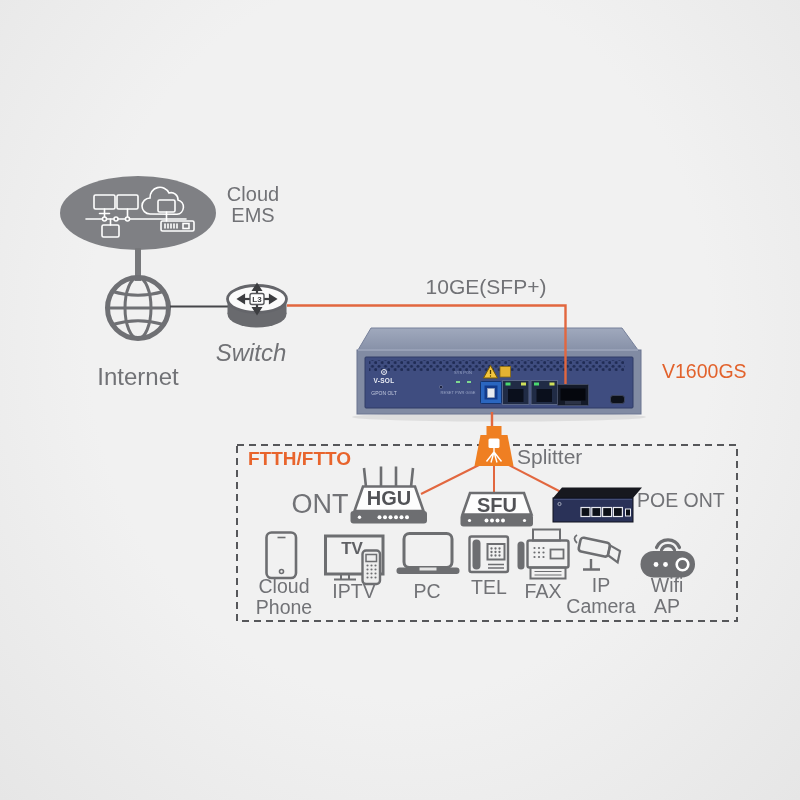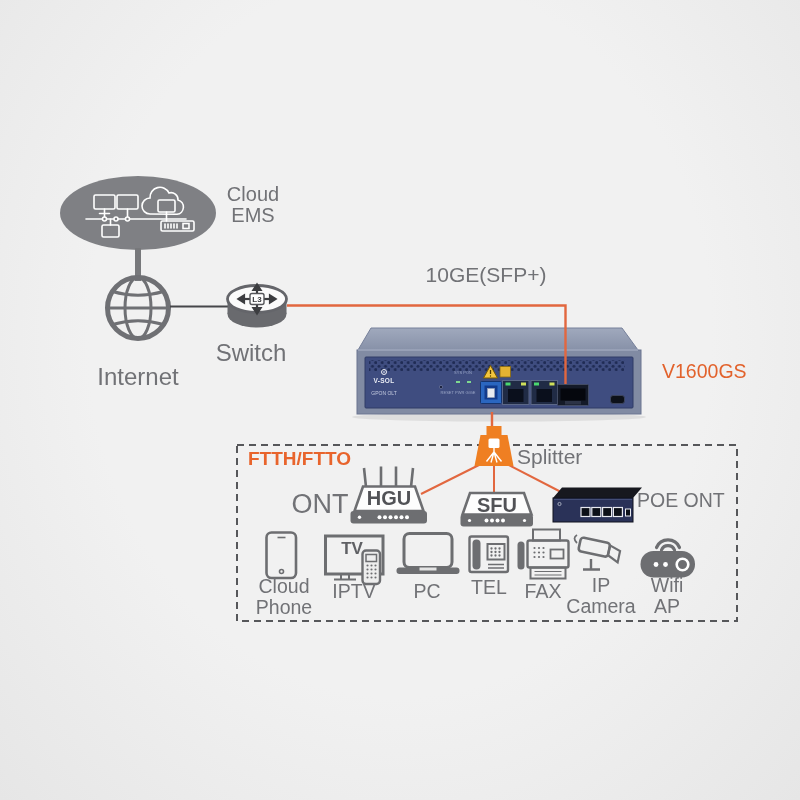--- a/index.html
+++ b/index.html
@@ -292,23 +292,23 @@
 </svg>
 
 
 <div class="lbl" style="left:253px;top:184px;font-size:20px;">
   <span>Cloud</span>
   <span>EMS</span>
 </div>
 
 <div class="lbl" style="left:138px;top:340px;font-size:24px;margin-top:24px;">Internet</div>
 
-<div class="lbl" style="left:251px;top:340px;font-size:24px;">Switch</div>
-
-<div class="lbl" style="left:486px;top:264px;font-size:21px;text-align:right;">10GE(SFP+)</div>
+<div class="lbl" style="left:251px;top:340px;font-size:24px;font-style:italic;">Switch</div>
+
+<div class="lbl" style="left:486px;top:276px;font-size:21px;text-align:right;">10GE(SFP+)</div>
 
 <div class="lbl left" style="left:662px;top:361px;font-size:19.5px;color:#e2622c;">V1600GS</div>
 
 <div class="lbl left" style="left:517px;top:446px;font-size:21px;">Splitter</div>
 
 <div class="lbl left" style="left:248px;top:449px;font-size:19px;font-weight:600;color:#e8642c;">FTTH/FTTO</div>
 
 <div class="lbl" style="left:320px;top:490px;font-size:27px;">ONT</div>
 
 <div class="lbl" style="left:389px;top:488px;font-size:20px;font-weight:bold;color:#515256;">HGU</div>

